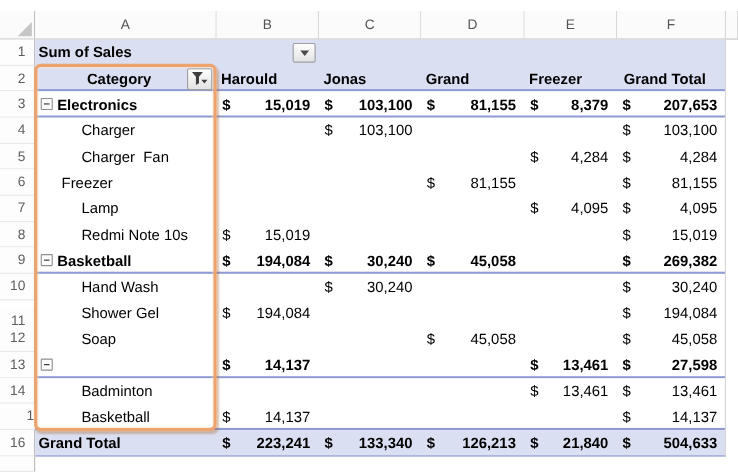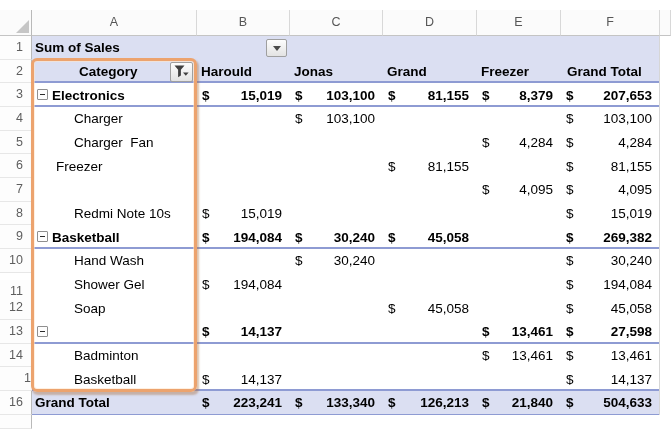--- a/index.html
+++ b/index.html
@@ -129,20 +129,21 @@
     <div class="cell money abs b" style="left: 566px; top: 83.35px; width: 86px; height: 23.675px;"><span>$</span><span>207,653</span></div>
     <div class="cell abs" style="left: 74px; top: 107.025px; width: 121px; height: 23.675px;"><span>Charger</span></div>
     <div class="cell money abs" style="left: 295px; top: 107.025px; width: 80px; height: 23.675px;"><span>$</span><span>103,100</span></div>
     <div class="cell money abs" style="left: 566px; top: 107.025px; width: 86px; height: 23.675px;"><span>$</span><span>103,100</span></div>
     <div class="cell abs" style="left: 74px; top: 130.7px; width: 121px; height: 23.675px;"><span>Charger  Fan</span></div>
     <div class="cell money abs" style="left: 482px; top: 130.7px; width: 71px; height: 23.675px;"><span>$</span><span>4,284</span></div>
     <div class="cell money abs" style="left: 566px; top: 130.7px; width: 86px; height: 23.675px;"><span>$</span><span>4,284</span></div>
     <div class="cell abs" style="left: 56px; top: 154.375px; width: 121px; height: 23.675px;"><span>Freezer</span></div>
     <div class="cell money abs" style="left: 388px; top: 154.375px; width: 81px; height: 23.675px;"><span>$</span><span>81,155</span></div>
     <div class="cell money abs" style="left: 566px; top: 154.375px; width: 86px; height: 23.675px;"><span>$</span><span>81,155</span></div>
+    <div class="cell abs" style="left: 74px; top: 178.05px; width: 121px; height: 23.675px;"><span>Lamp</span></div>
     <div class="cell money abs" style="left: 482px; top: 178.05px; width: 71px; height: 23.675px;"><span>$</span><span>4,095</span></div>
     <div class="cell money abs" style="left: 566px; top: 178.05px; width: 86px; height: 23.675px;"><span>$</span><span>4,095</span></div>
     <div class="cell abs" style="left: 74px; top: 201.725px; width: 121px; height: 23.675px;"><span>Redmi Note 10s</span></div>
     <div class="cell money abs" style="left: 202px; top: 201.725px; width: 80px; height: 23.675px;"><span>$</span><span>15,019</span></div>
     <div class="cell money abs" style="left: 566px; top: 201.725px; width: 86px; height: 23.675px;"><span>$</span><span>15,019</span></div>
     <div class="minusbox abs" style="left: 37px; top: 231.4px;"></div>
     <div class="cell abs b" style="left: 52px; top: 225.4px; width: 143px; height: 23.675px;"><span>Basketball</span></div>
     <div class="cell money abs b" style="left: 202px; top: 225.4px; width: 80px; height: 23.675px;"><span>$</span><span>194,084</span></div>
     <div class="cell money abs b" style="left: 295px; top: 225.4px; width: 80px; height: 23.675px;"><span>$</span><span>30,240</span></div>
     <div class="cell money abs b" style="left: 388px; top: 225.4px; width: 81px; height: 23.675px;"><span>$</span><span>45,058</span></div>

